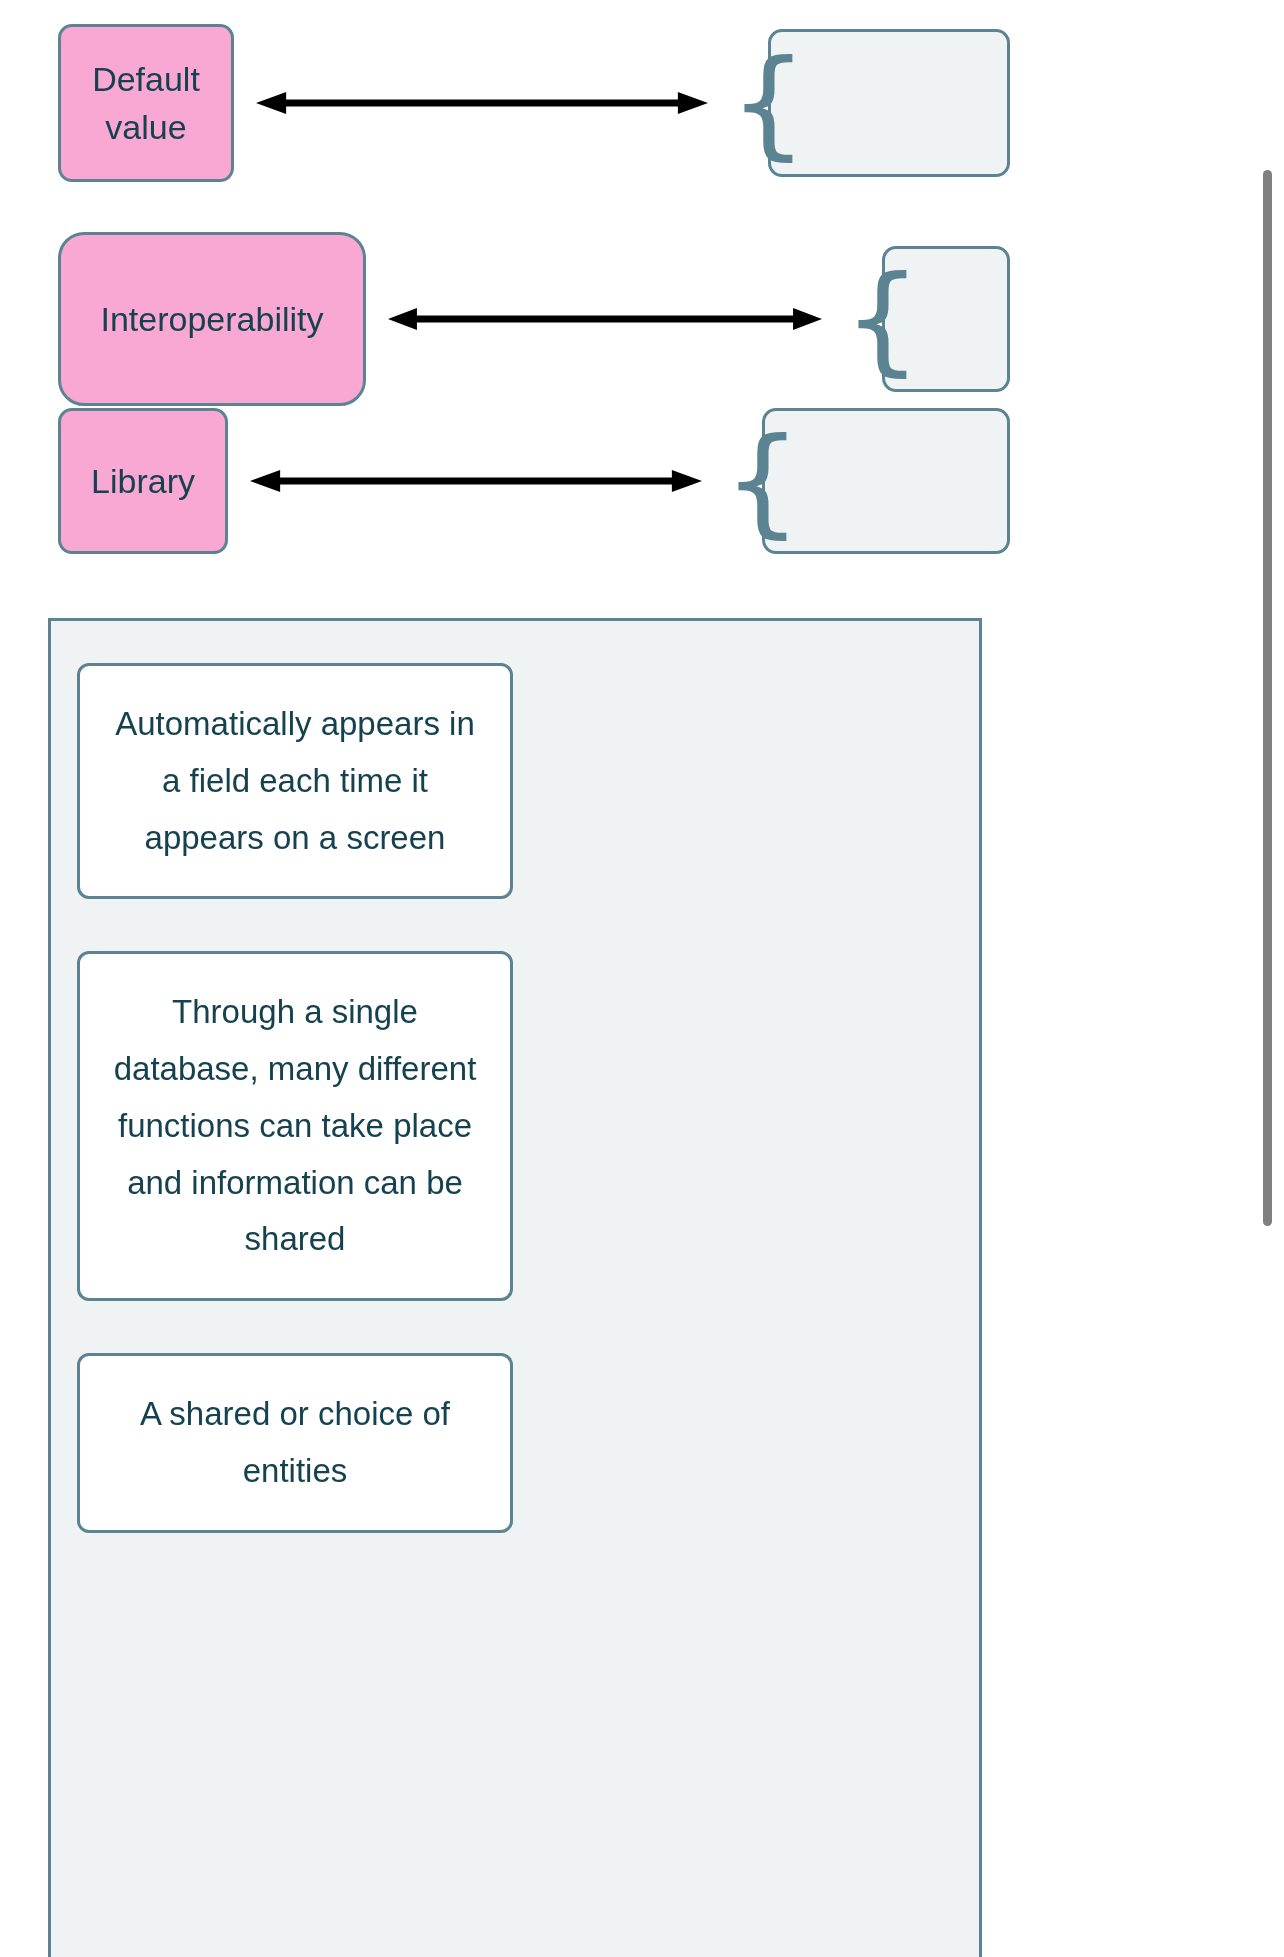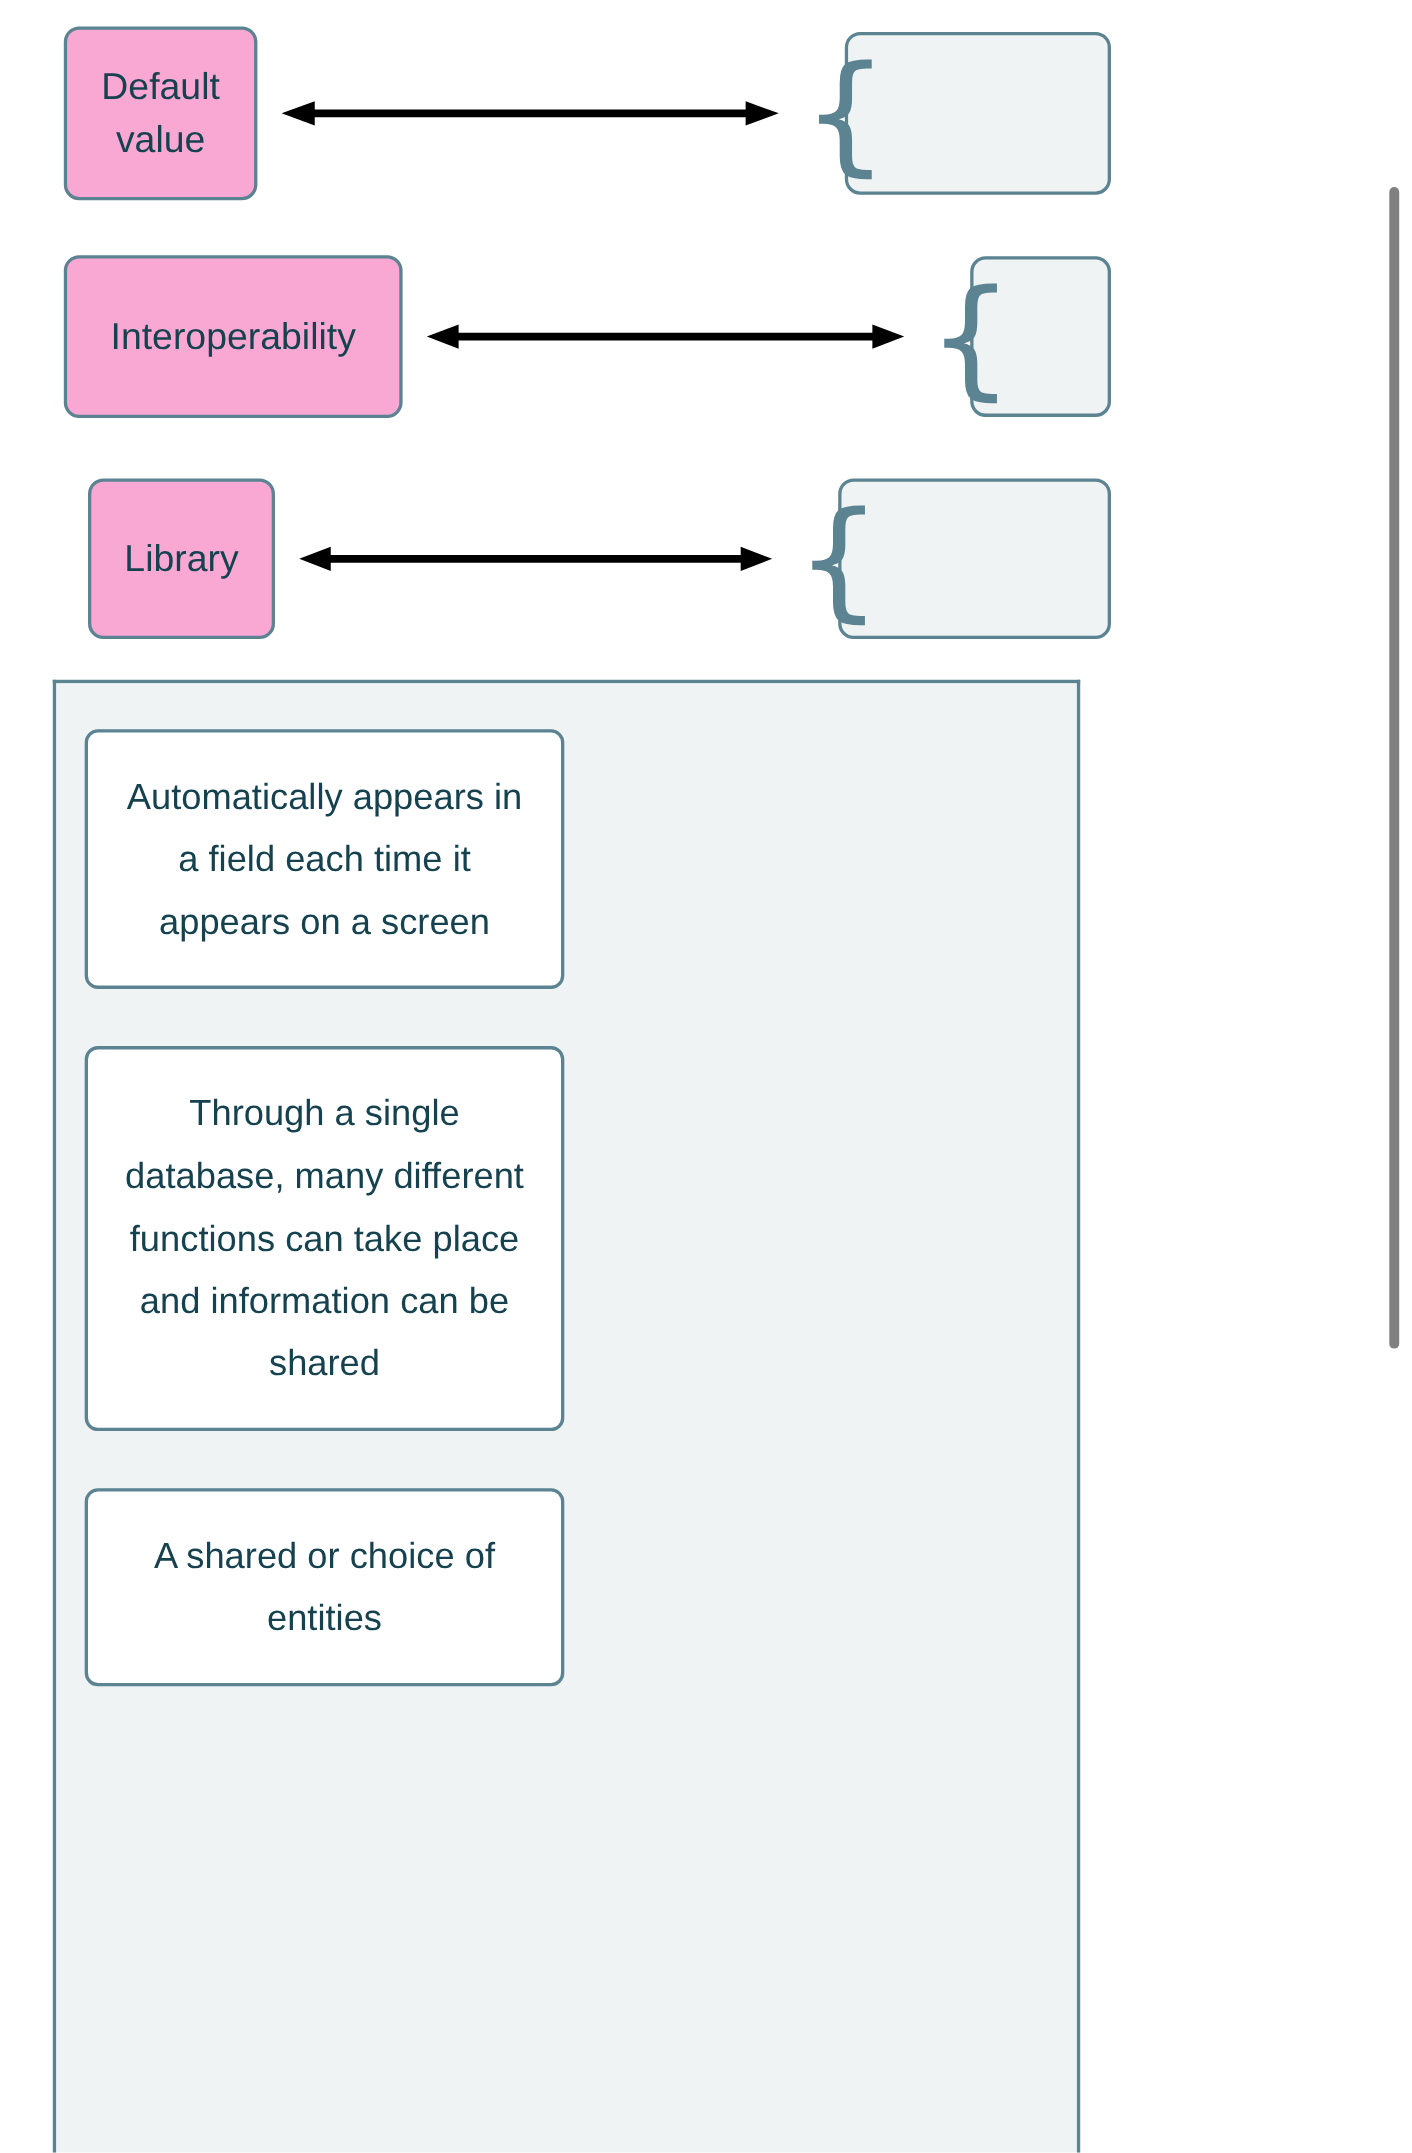--- a/index.html
+++ b/index.html
@@ -73,25 +73,25 @@
     border-radius: 14px;
   }
 
   
   #row-default        { top: 24px; }
   #row-default .prompt-box { width: 176px; height: 158px; margin-left: 58px; }
   #row-default .arrow-wrap { margin: 0 22px; }
   #row-default .drop-zone  { width: 242px; height: 148px; }
 
   #row-interoperability      { top: 232px; }
-  #row-interoperability .prompt-box { width: 308px; height: 148px; margin-left: 58px; }
+  #row-interoperability .prompt-box { width: 308px; height: 174px; margin-left: 58px; border-radius: 26px; }
   #row-interoperability .arrow-wrap { margin: 0 22px; }
   #row-interoperability .drop-zone  { width: 128px; height: 146px; }
 
-  #row-library        { top: 435px; padding-left: 22px; }
+  #row-library        { top: 408px; }
   #row-library .prompt-box { width: 170px; height: 146px; margin-left: 58px; }
   #row-library .arrow-wrap { margin: 0 22px; }
   #row-library .drop-zone  { width: 248px; height: 146px; }
 
   
   #answer-bank {
     position: absolute;
     left: 48px;
     top: 618px;
     width: 934px;

